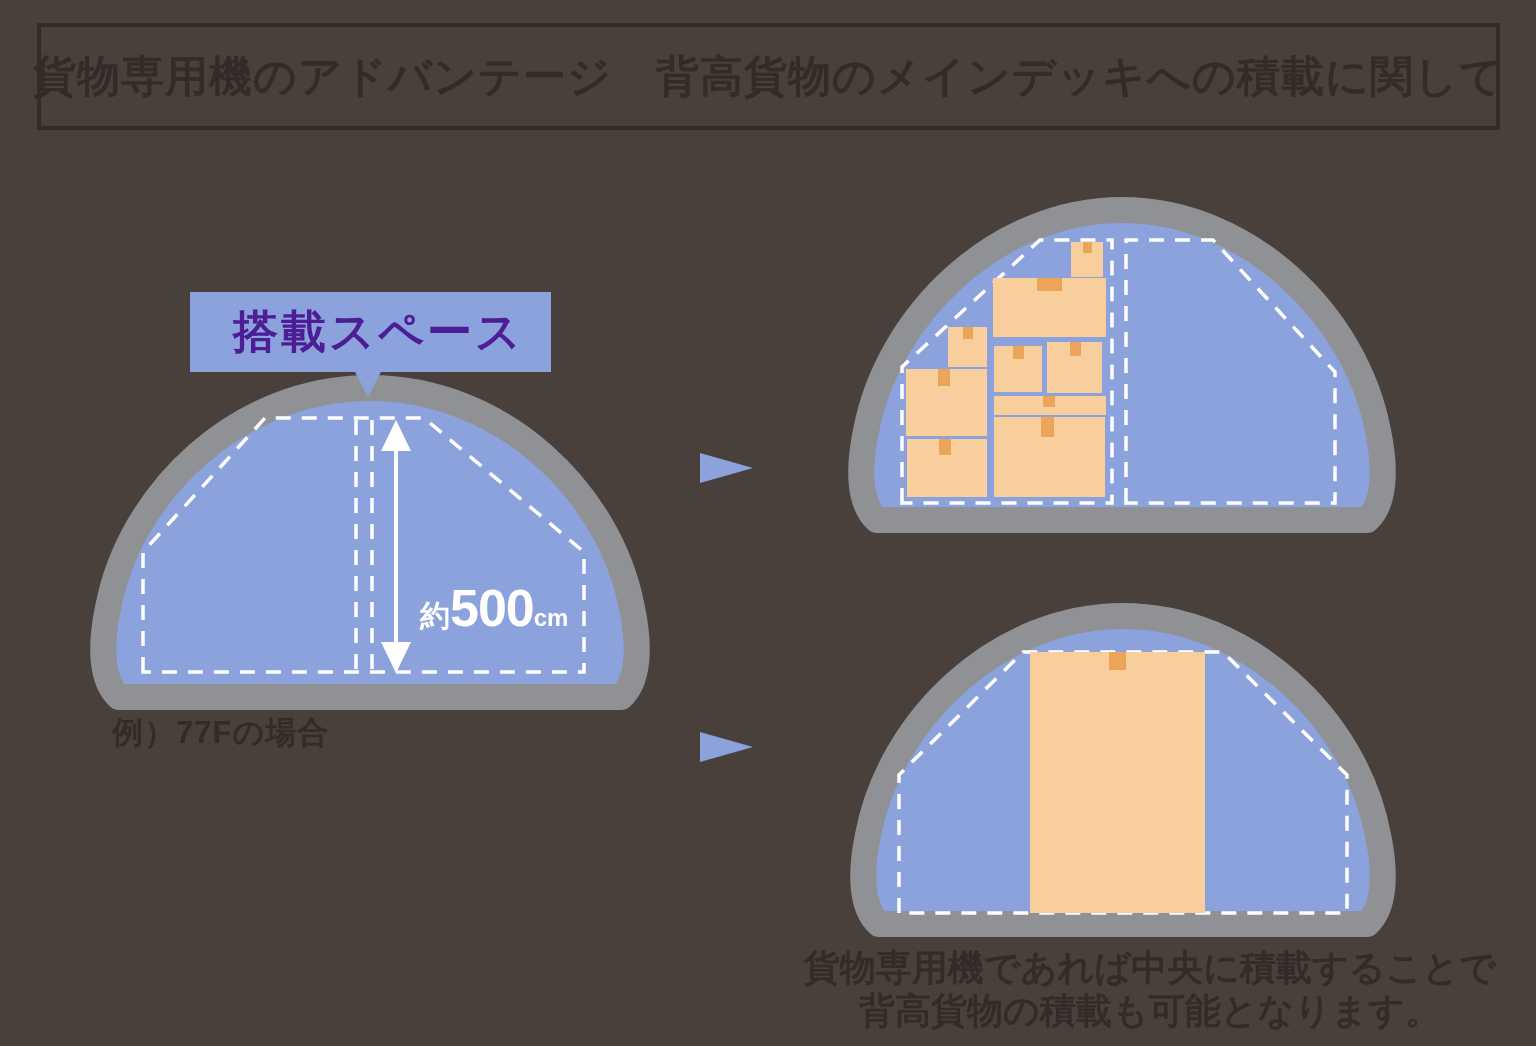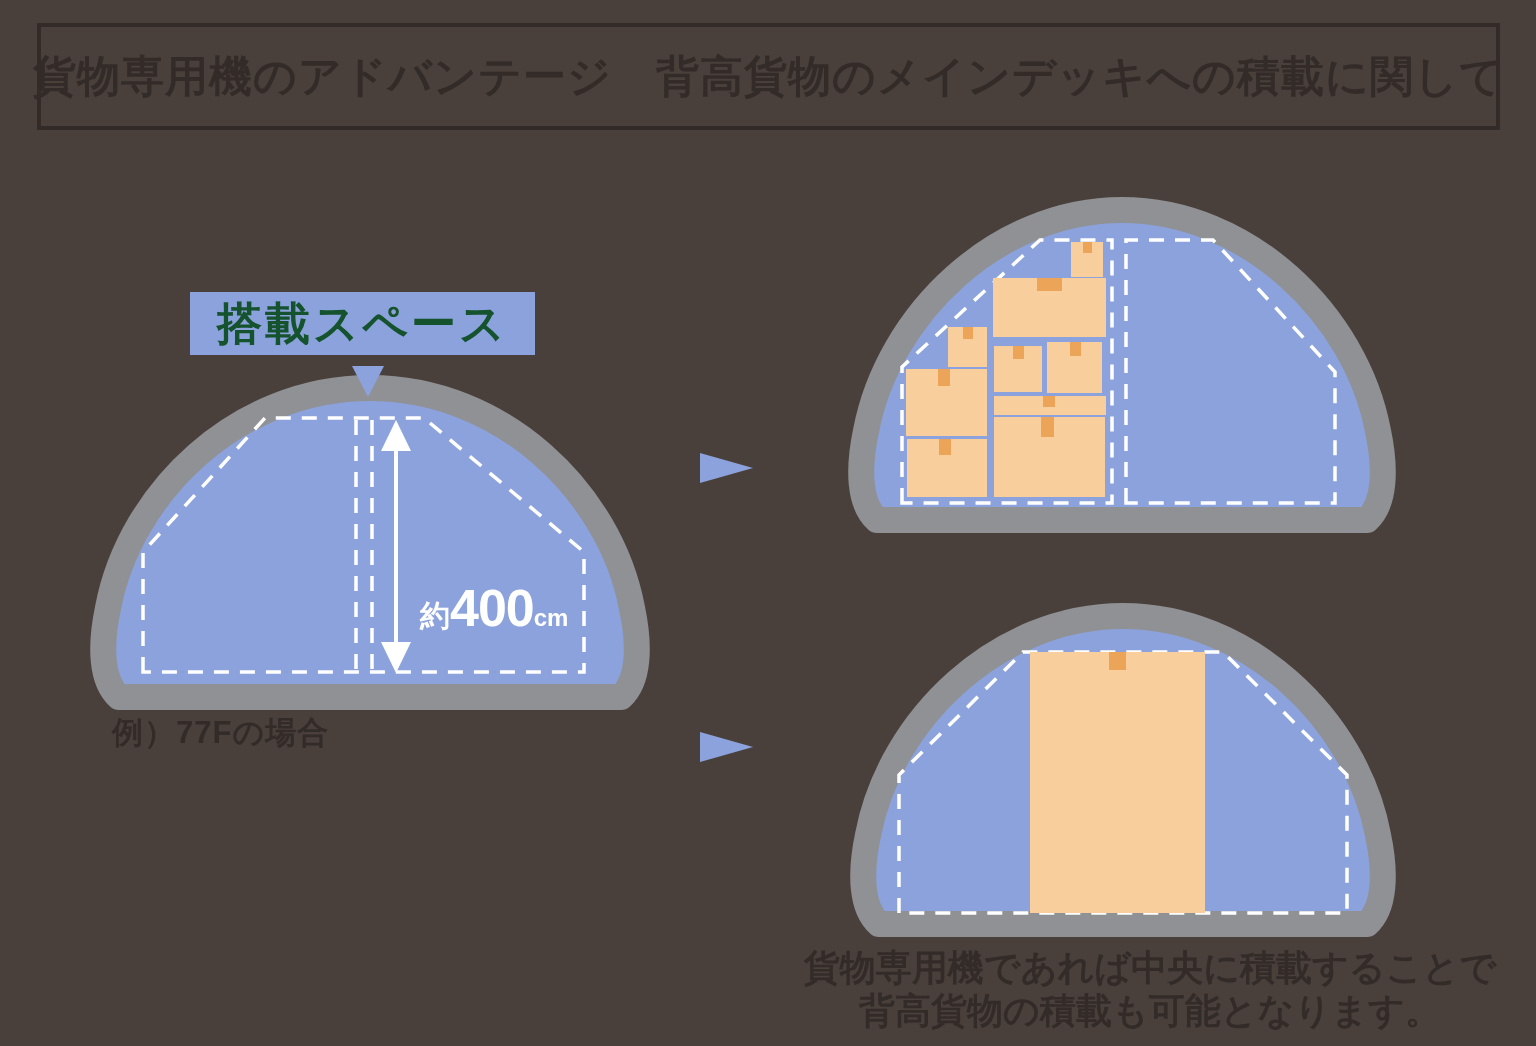--- a/index.html
+++ b/index.html
@@ -11,24 +11,24 @@
   svg.layer { position:absolute; left:0; top:0; }
 
   .title-box {
     position:absolute; left:37px; top:23px; width:1455px; height:99px;
     border:4px solid #332B28;
     display:flex; align-items:center; justify-content:center;
   }
   .title-text { color:#332B28; font-size:43px; font-weight:bold; letter-spacing:1px; white-space:nowrap; }
 
   .space-label {
-    position:absolute; left:190px; top:292px; width:345px; height:63px;
+    position:absolute; left:190px; top:292px; width:345px; height:80px;
     background:#8CA2DC;
     display:flex; align-items:center; justify-content:center;
-    color:#14532d; font-size:45px; font-weight:bold; letter-spacing:3px;
+    color:#4c1d95; font-size:45px; font-weight:bold; letter-spacing:3px;padding-left:16px;
   }
 
   .measure {
     position:absolute; left:420px; top:578px;
     color:#FFFFFF; font-weight:bold; display:flex; align-items:baseline; white-space:nowrap;
   }
   .measure .approx { font-size:30px; }
   .measure .value  { font-size:52px; letter-spacing:-1px; }
   .measure .unit   { font-size:24px; }
 
@@ -125,21 +125,21 @@
   <div class="title-box">
     <span class="title-text">貨物専用機のアドバンテージ　背高貨物のメインデッキへの積載に関して</span>
   </div>
 
   <div class="space-label">
     <span>搭載スペース</span>
   </div>
 
   <div class="measure">
     <span class="approx">約</span>
-    <span class="value">400</span>
+    <span class="value">500</span>
     <span class="unit">cm</span>
   </div>
 
   <div class="example-caption">例）77Fの場合</div>
 
   <div class="result-caption">
     <div>貨物専用機であれば中央に積載することで</div>
     <div>背高貨物の積載も可能となります。</div>
   </div>
 

